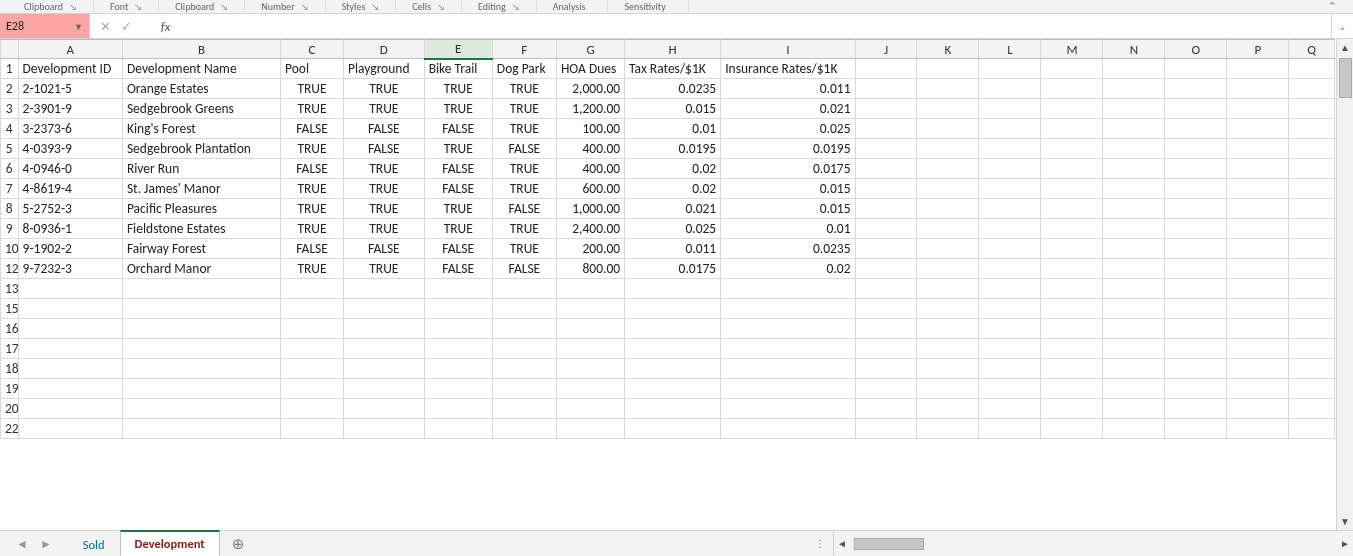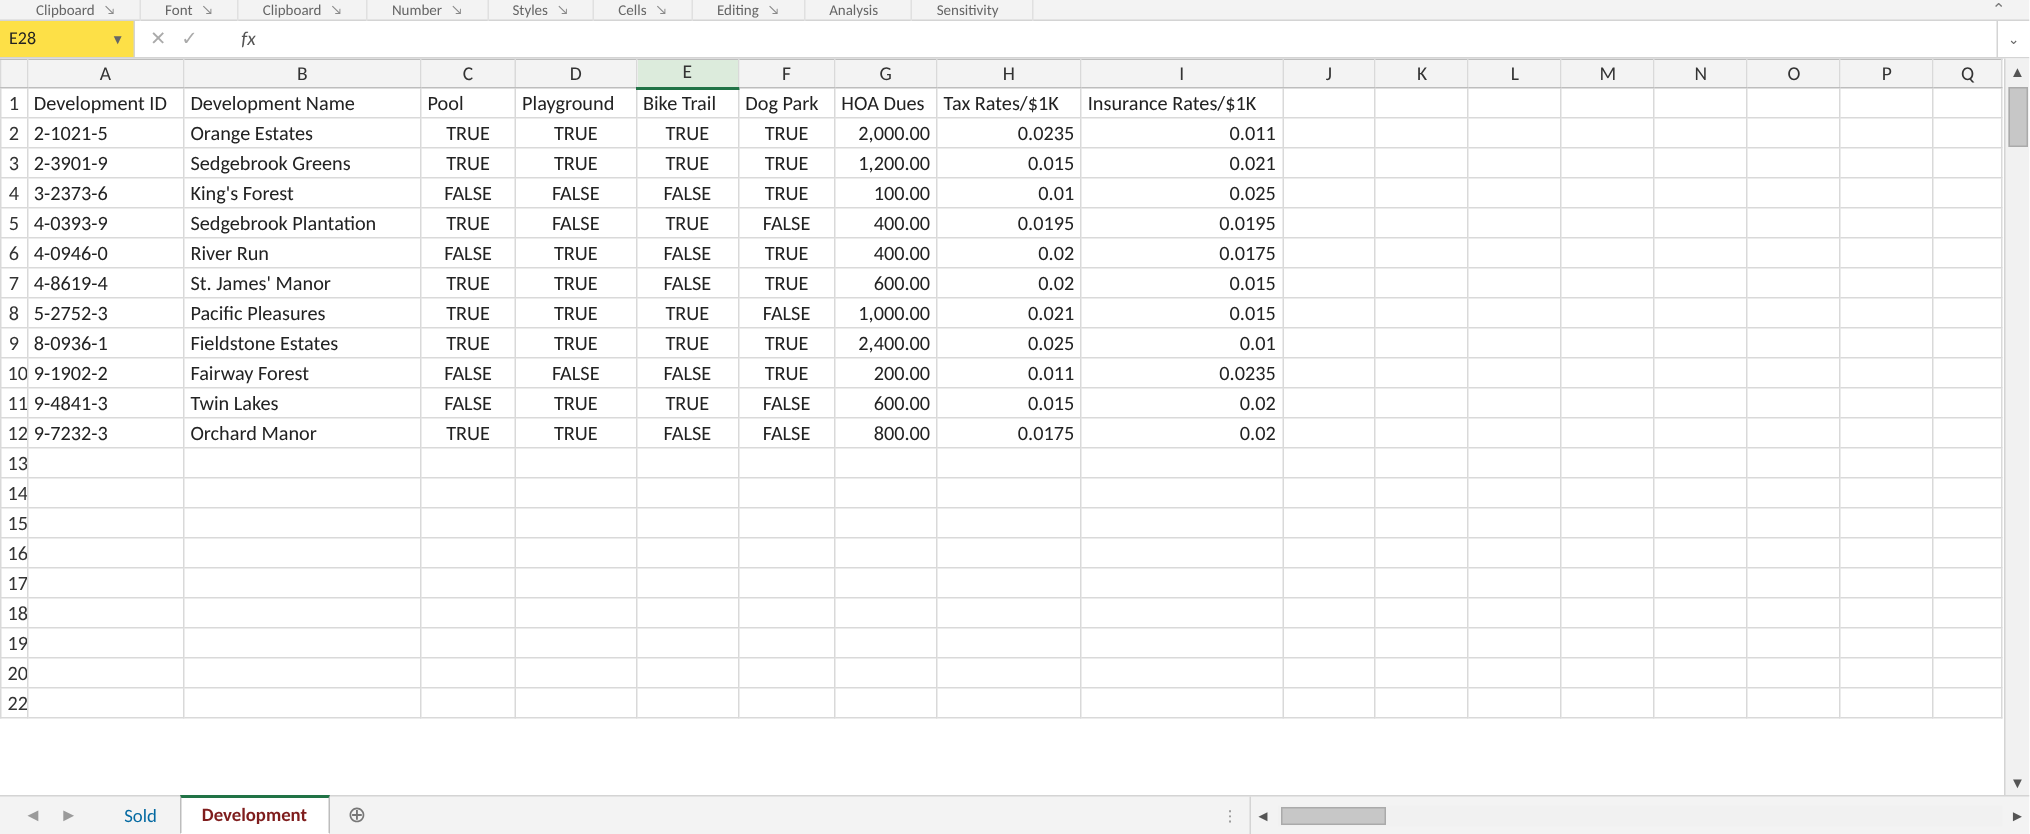--- a/index.html
+++ b/index.html
@@ -14,21 +14,21 @@
   .ribbon-group span.rg-label { margin-right:6px; }
   .dialog-launcher { font-size:9px; color:#888; }
   .collapse-caret { color:#777; font-size:11px; padding-right:8px; }
 
   .namebox-row {
     height: 25px; border-bottom: 1px solid #d4d4d4; display:flex; align-items:stretch;
     background:#fff;
   }
   .name-box {
     width: 90px; border-right:1px solid #d4d4d4; display:flex; align-items:center;
-    padding:0 6px; font-size:12px; justify-content:space-between; background:#fde047;
+    padding:0 6px; font-size:12px; justify-content:space-between; background:#fca5a5;
   }
   .name-box .nb-caret { font-size:9px; color:#666; }
   .fb-buttons { display:flex; align-items:center; gap:10px; padding:0 10px; color:#aaa; }
   .fb-buttons span { font-size:13px; }
   .fx { font-style:italic; font-size:12px; color:#555; margin-left:19px;}
   .formula-input { flex:1; border:none; outline:none; padding:0 6px; font-size:12px; }
   .formula-dd { width:22px; display:flex; align-items:center; justify-content:center;
     border-left:1px solid #d4d4d4; color:#666; font-size:9px;}
 
   .sheet-area { display:flex; height: calc(556px - 14px - 25px - 26px); }
@@ -378,40 +378,20 @@
             <td></td>
             <td></td>
             <td></td>
             <td></td>
             <td></td>
             <td></td>
             <td></td>
             <td></td>
           </tr>
           <tr>
-            <td class="rowhead">11</td>
-            <td>9-4841-3</td>
-            <td>Twin Lakes</td>
-            <td class="ctr">FALSE</td>
-            <td class="ctr">TRUE</td>
-            <td class="ctr">TRUE</td>
-            <td class="ctr">FALSE</td>
-            <td class="num">600.00</td>
-            <td class="num">0.015</td>
-            <td class="num">0.02</td>
-            <td></td>
-            <td></td>
-            <td></td>
-            <td></td>
-            <td></td>
-            <td></td>
-            <td></td>
-            <td></td>
-          </tr>
-          <tr>
             <td class="rowhead">12</td>
             <td>9-7232-3</td>
             <td>Orchard Manor</td>
             <td class="ctr">TRUE</td>
             <td class="ctr">TRUE</td>
             <td class="ctr">FALSE</td>
             <td class="ctr">FALSE</td>
             <td class="num">800.00</td>
             <td class="num">0.0175</td>
             <td class="num">0.02</td>
@@ -419,40 +399,20 @@
             <td></td>
             <td></td>
             <td></td>
             <td></td>
             <td></td>
             <td></td>
             <td></td>
           </tr>
           <tr>
             <td class="rowhead">13</td>
-            <td></td>
-            <td></td>
-            <td></td>
-            <td></td>
-            <td></td>
-            <td></td>
-            <td></td>
-            <td></td>
-            <td></td>
-            <td></td>
-            <td></td>
-            <td></td>
-            <td></td>
-            <td></td>
-            <td></td>
-            <td></td>
-            <td></td>
-          </tr>
-          <tr>
-            <td class="rowhead">14</td>
             <td></td>
             <td></td>
             <td></td>
             <td></td>
             <td></td>
             <td></td>
             <td></td>
             <td></td>
             <td></td>
             <td></td>

